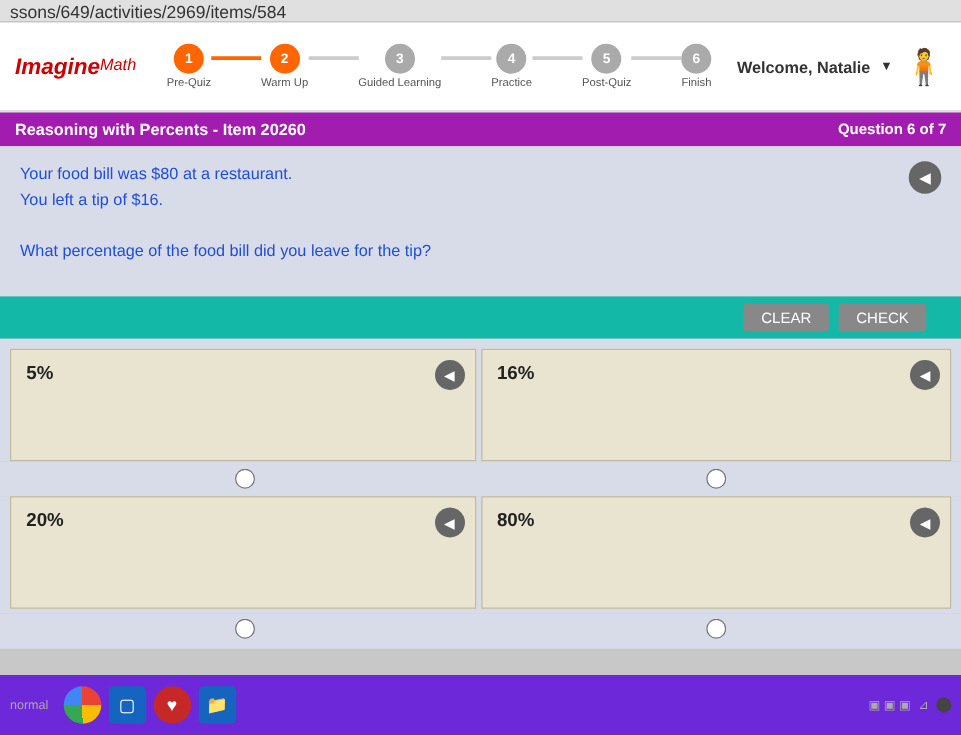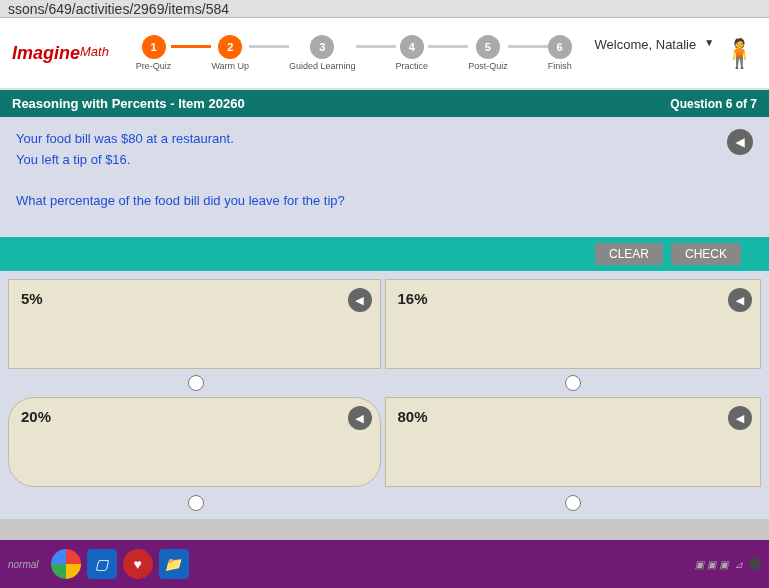--- a/index.html
+++ b/index.html
@@ -99,42 +99,43 @@
       height: 3px;
       background: #ccc;
       margin-bottom: 14px;
     }
 
     .step-connector.done { background: #ff6600; }
 
     
     .welcome-area {
       display: flex;
-      align-items: flex-start;
+      align-items: center;
       gap: 8px;
       font-size: 13px;
       color: #333;
       margin-left: 16px;
+      font-weight: bold;
     }
 
     .avatar-icon {
       font-size: 28px;
       color: #888;
     }
 
     
     .sub-header {
-      background: #0f766e;
+      background: #a21caf;
       color: white;
       padding: 6px 12px;
       font-size: 13px;
       font-weight: bold;
       display: flex;
       justify-content: space-between;
-      align-items: flex-end;
+      align-items: flex-start;
     }
 
     .question-num {
       font-size: 12px;
       color: white;
     }
 
     
     .content-area {
       background: #d8dce8;
@@ -266,26 +267,25 @@
       gap: 0;
       background: #d8dce8;
       padding: 0 8px 8px 8px;
     }
 
     .bottom-bar {
       position: absolute;
       bottom: 0;
       width: 100%;
       height: 48px;
-      background: #701a75;
+      background: #6d28d9;
       display: flex;
       align-items: center;
       padding: 0 8px;
       gap: 6px;
-      font-style: italic;
     }
 
     .bottom-text {
       color: #aaa;
       font-size: 10px;
       margin-right: 6px;
     }
 
     .bottom-icon {
       width: 30px;
@@ -410,21 +410,21 @@
   <div class="radio-cell">
     <input type="radio" name="answer" value="A" class="radio-input" style="">
   </div>
   <div class="radio-cell">
     <input type="radio" name="answer" value="B" class="radio-input" style="">
   </div>
 </div>
 
 <div class="choices-grid-bottom" style="display:grid; grid-template-columns:1fr 1fr; gap:0; background:#d8dce8; padding:0 8px 4px 8px;">
 
-  <div class="choice-cell" style="margin-right:4px;border-radius:26px;">
+  <div class="choice-cell" style="margin-right:4px;">
     <span class="choice-label">20%</span>
     <div class="choice-audio-btn">
       <span>◀</span>
     </div>
   </div>
 
   <div class="choice-cell">
     <span class="choice-label">80%</span>
     <div class="choice-audio-btn">
       <span>◀</span>

